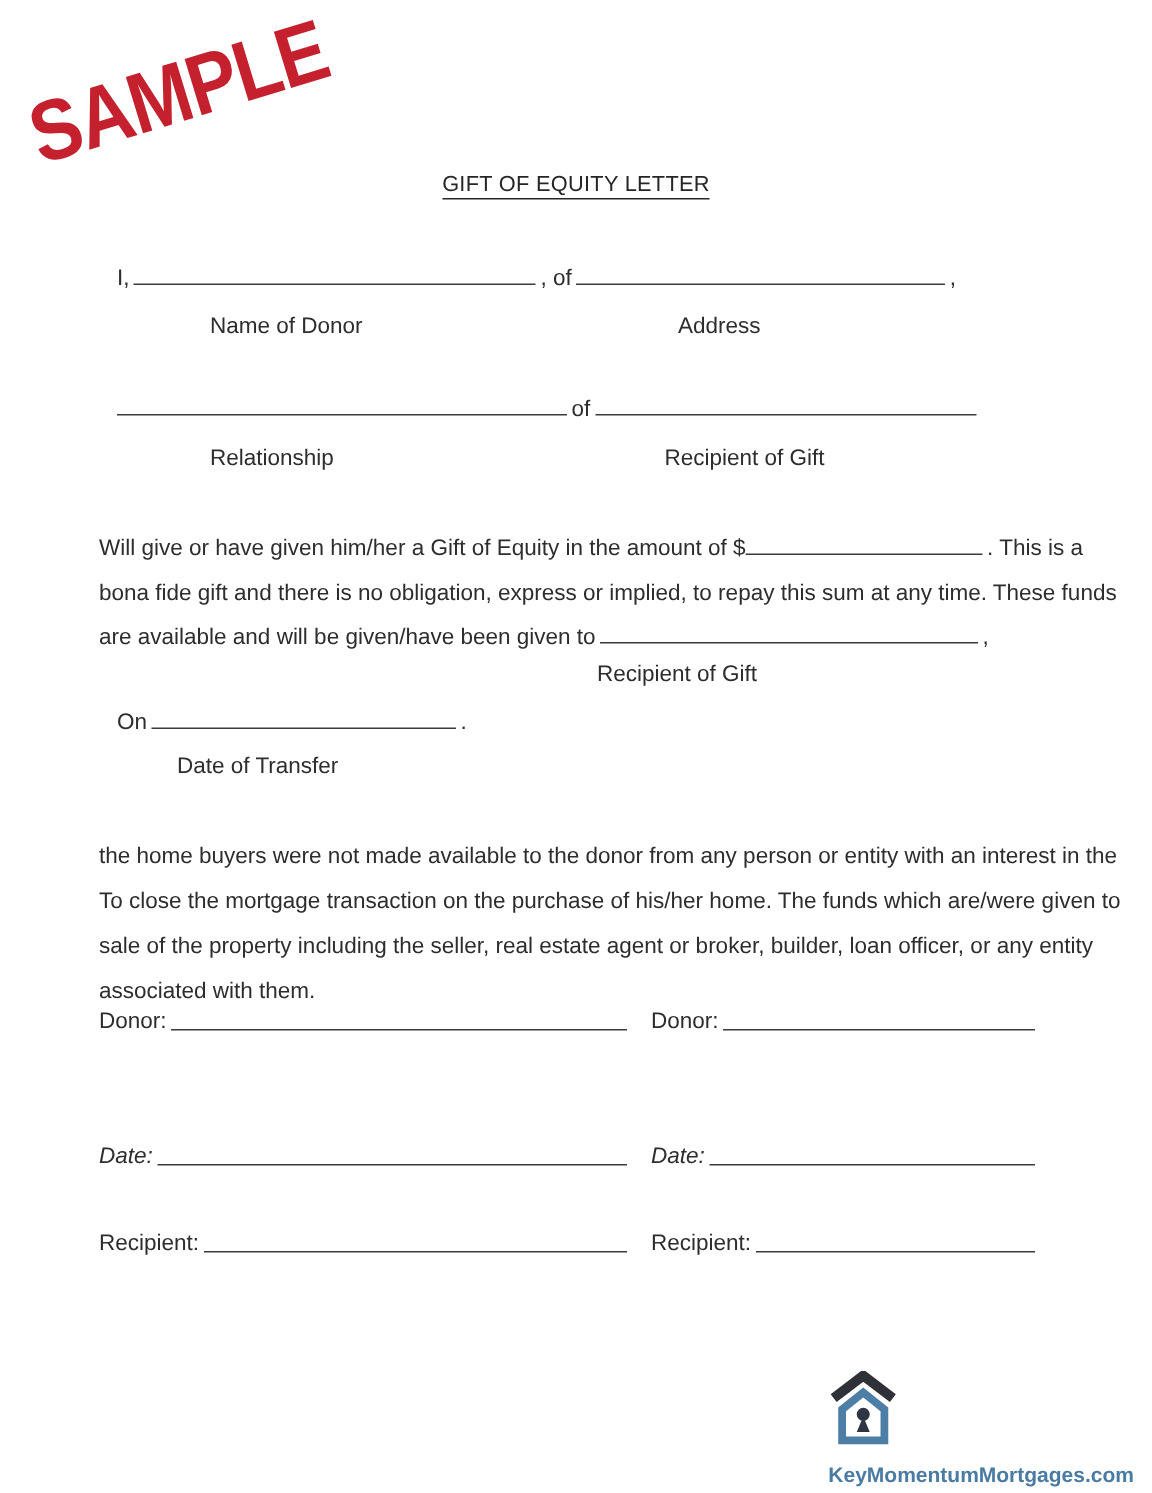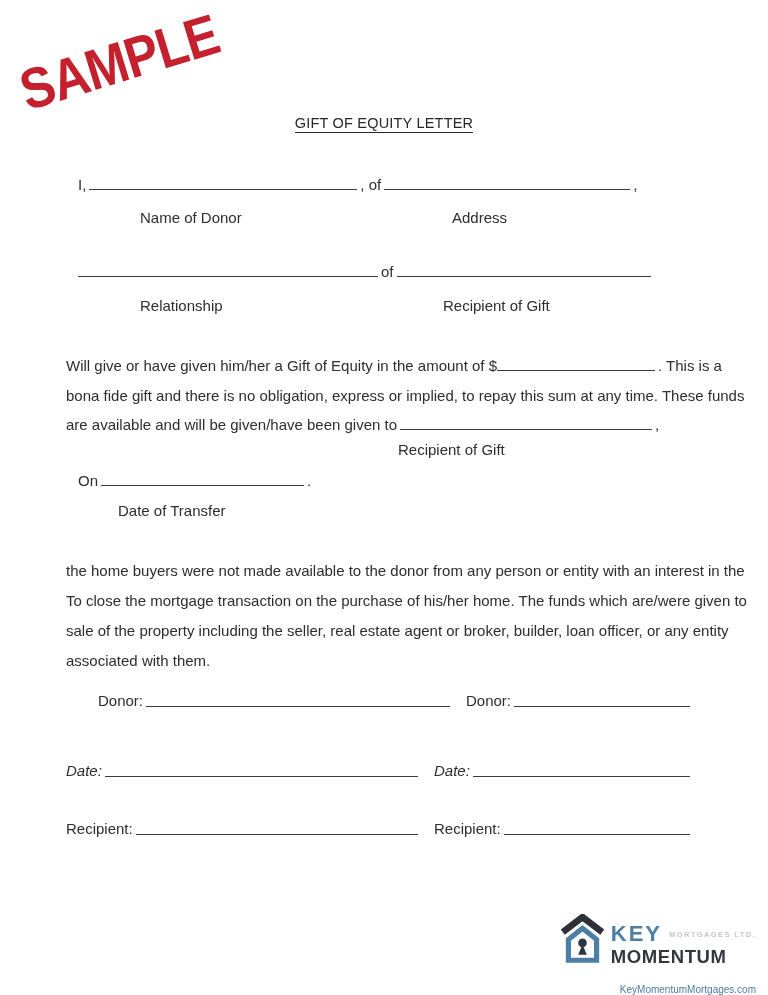--- a/index.html
+++ b/index.html
@@ -39,21 +39,21 @@
     flex:1; align-self:flex-end; margin:0 0 2px 3px; height:0;
   }
   
   .logo { position:absolute; top:914px; right:12px; }
   .logo-row { display:flex; align-items:flex-start; }
   .logo-names { margin-left:5px; margin-top:9px; }
   .logo-key-row { display:flex; align-items:flex-start; }
   .logo-key { font-size:22px; font-weight:800; color:#4d7ea6; letter-spacing:2px; line-height:1; }
   .logo-tagline { font-size:7.5px; font-weight:700; color:#c3c6cc; letter-spacing:1.4px; margin:7px 0 0 7px; white-space:nowrap; }
   .logo-momentum { font-size:18.5px; font-weight:800; color:#33373d; letter-spacing:0.6px; line-height:1.15; margin-top:1px; white-space:nowrap; }
-  .logo-website { font-size:10px; font-weight:400; color:#4a7ba3; text-align:right; margin-top:12px; white-space:nowrap; }
+  .logo-website { font-size:14px; font-weight:700; color:#4a7ba3; text-align:right; margin-top:2px; white-space:nowrap; }
 </style>
 </head>
 <body>
 
 <div class="page">
 
   <div class="stamp">SAMPLE</div>
 
   <div class="title-wrap">
     <span class="title">GIFT OF EQUITY LETTER</span>
@@ -87,21 +87,21 @@
   </div>
   <span class="lbl" style="top:502px; left:118px;">Date of Transfer</span>
 
   <div class="para para2" style="top:556px;">
     <div>the home buyers were not made available to the donor from any person or entity with an interest in the</div>
     <div>To close the mortgage transaction on the purchase of his/her home. The funds which are/were given to</div>
     <div>sale of the property including the seller, real estate agent or broker, builder, loan officer, or any entity</div>
     <div>associated with them.</div>
   </div>
 
-  <div class="sig-row" style="top:692px;margin-left:32px;">
+  <div class="sig-row" style="top:672px;">
     <div class="sig-cell-left">
       <span>Donor:</span>
       <span class="fill-line"></span>
     </div>
     <div class="sig-cell-right">
       <span>Donor:</span>
       <span class="fill-line"></span>
     </div>
   </div>
 
@@ -130,24 +130,17 @@
   <div class="logo">
     <div class="logo-row">
       <span>
         <svg width="47" height="54" viewBox="0 0 50 57" xmlns="http://www.w3.org/2000/svg">
           <polyline points="4,19 25,3 46,19" fill="none" stroke="#2e3238" stroke-width="7"></polyline>
           <polygon points="10,27 25,15 40,27 40,49 10,49" fill="none" stroke="#4d7ea6" stroke-width="5.5"></polygon>
           <circle cx="25" cy="30.5" r="4.6" fill="#2e3644"></circle>
           <polygon points="25,32 20.4,43 29.6,43" fill="#2e3644"></polygon>
         </svg>
       </span>
-      <div class="logo-names">
-        <div class="logo-key-row">
-          <span class="logo-key">KEY</span>
-          <span class="logo-tagline">MORTGAGES LTD.</span>
-        </div>
-        <div class="logo-momentum">MOMENTUM</div>
-      </div>
     </div>
     <div class="logo-website">KeyMomentumMortgages.com</div>
   </div>
 
 </div>
 
 </body></html>

